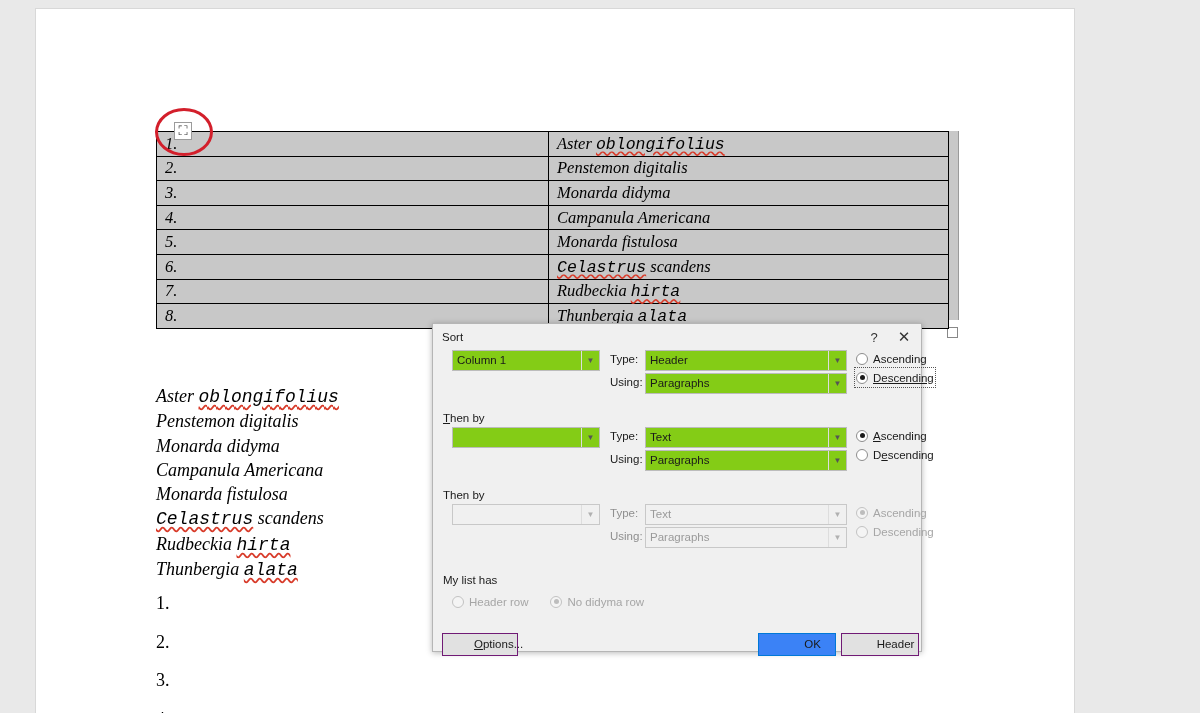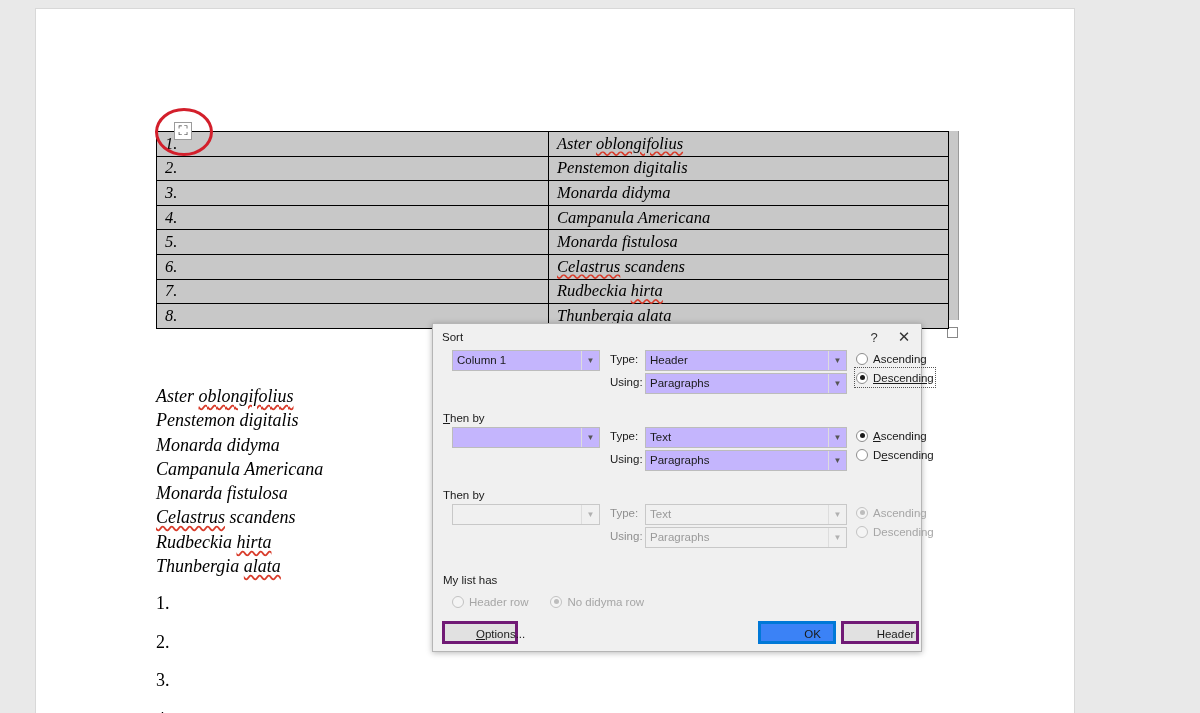--- a/index.html
+++ b/index.html
@@ -107,20 +107,21 @@
     line-height: 24.3px;
     color: #000;
     white-space: nowrap;
   }
   #plant-list .sp { display: block; }
   .squig {
     text-decoration: underline;
     text-decoration-style: wavy;
     text-decoration-color: #d83b2a;
     text-underline-offset: 2px;
+    font-family: Liberation Mono, monospace;
   }
 
   #number-list {
     position: absolute;
     left: 120px;
     top: 575px;
     font-family: "Liberation Serif", serif;
     font-size: 18px;
     line-height: 38.6px;
     color: #000;
@@ -175,21 +176,21 @@
   }
   .sort-block {
     position: relative;
     height: 58px;
   }
   .sort-block.last { height: 56px; }
 
   select.combo, .combo-fake {
     position: absolute;
     height: 21px;
-    background: #c4b5fd;
+    background: #84cc16;
     border: 1px solid #bcbcbc;
     box-sizing: border-box;
     font-family: "Liberation Sans", sans-serif;
     font-size: 11.5px;
     color: #1a1a1a;
     padding: 0 18px 0 4px;
     line-height: 19px;
     white-space: nowrap;
     overflow: hidden;
   }
@@ -274,24 +275,24 @@
     position: absolute;
     left: 0;
     top: 293px;
     width: 490px;
     height: 36px;
     box-sizing: border-box;
     padding: 0 10px;
   }
   .btn {
     position: absolute;
-    top: 4px;
+    top: 16px;
     height: 23px;
     background: #e1e1e1;
-    border: 3px solid #701a75;
+    border: 1px solid #701a75;
     font-family: "Liberation Sans", sans-serif;
     font-size: 11.5px;
     color: #1a1a1a;
     line-height: 21px;
     text-align: center;
     box-sizing: border-box;
     padding-left: 31px;
   }
   #btn-options { left: 9px; width: 76px; }
   #btn-ok { left: 325px; width: 78px; border-color: #0078d7; background: #3b82f6; }

